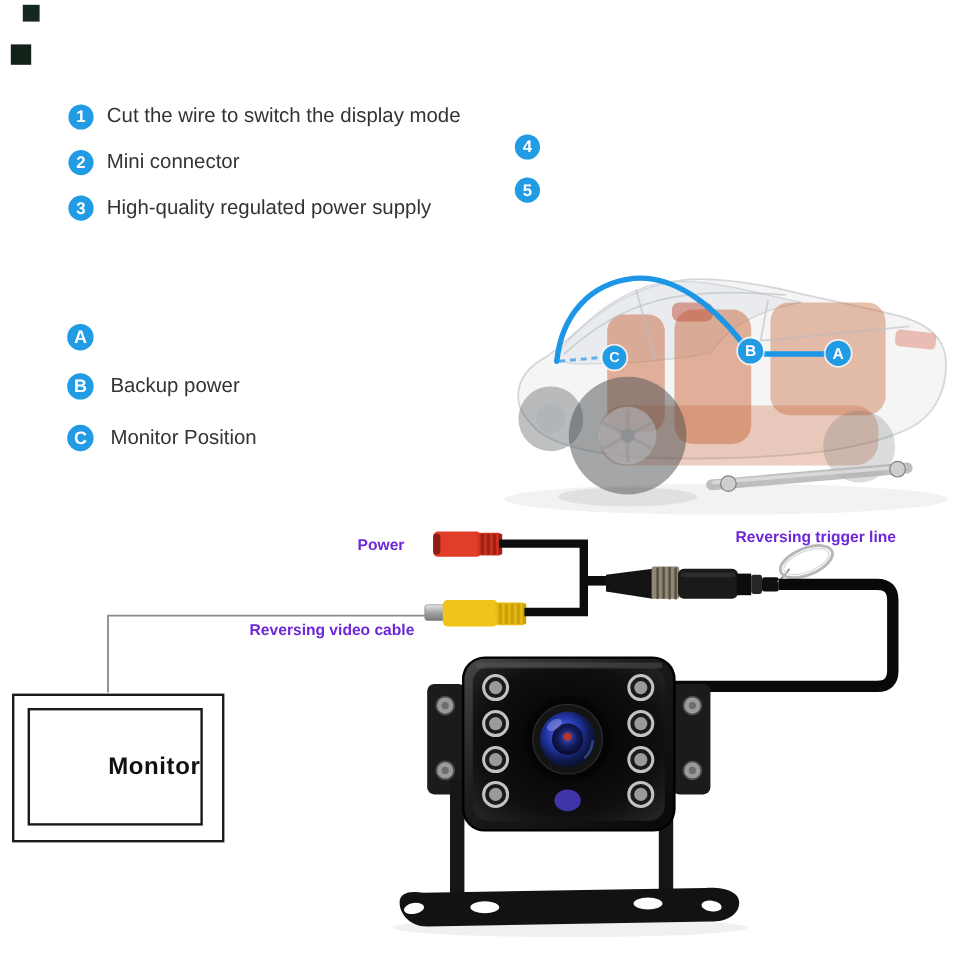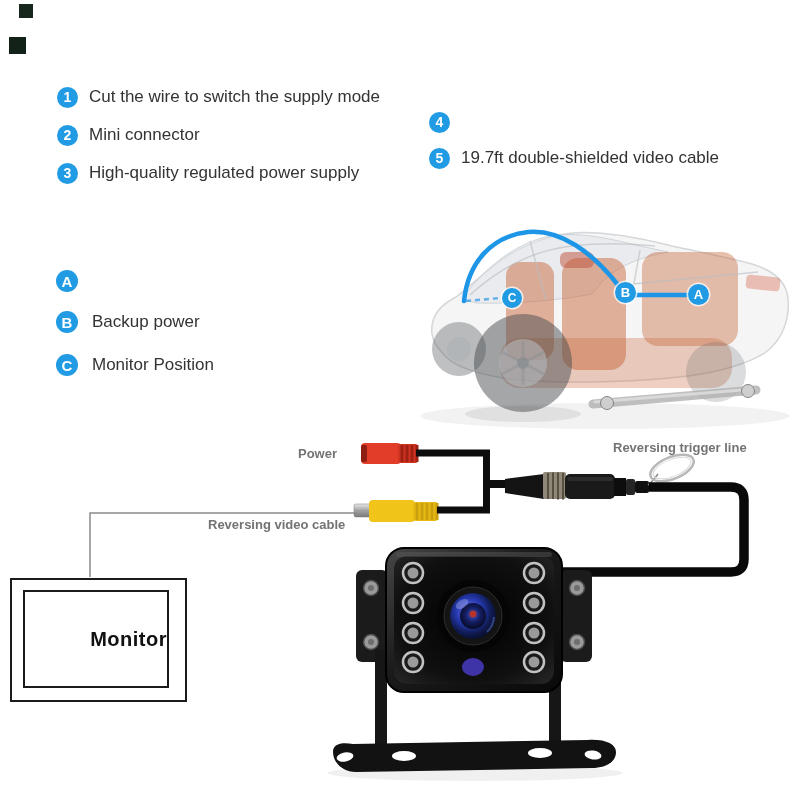--- a/index.html
+++ b/index.html
@@ -25,21 +25,21 @@
 
   
   .marker{position:absolute;border-radius:50%;background:#219be4;color:#fff;font-weight:bold;
           display:flex;align-items:center;justify-content:center;
           box-shadow:0 0 0 1.5px rgba(255,255,255,.75);}
   .mc{left:502px;top:288px;width:20px;height:20px;font-size:12px;}
   .mb{left:615px;top:282px;width:21px;height:21px;font-size:13px;}
   .ma{left:688px;top:284px;width:21px;height:21px;font-size:13px;}
 
   
-  .lbl{position:absolute;font-size:13px;font-weight:bold;color:#737373;white-space:nowrap;}
+  .lbl{position:absolute;font-size:13px;font-weight:bold;color:#6d28d9;white-space:nowrap;}
   .power-label{left:237px;top:446px;width:100px;text-align:right;}
   .trigger-label{left:613px;top:440px;}
   .video-label{left:208px;top:517px;}
 
   
   .monitor-outer{position:absolute;left:10px;top:578px;width:173px;height:120px;
                  border:2px solid #1b1b1b;background:#fff;}
   .monitor-inner{position:absolute;left:11px;top:10px;width:142px;height:94px;
                  border:2px solid #1b1b1b;display:flex;align-items:center;justify-content:flex-end;}
   .monitor-inner span{font-size:20px;font-weight:bold;color:#111;letter-spacing:.5px;}
@@ -253,37 +253,36 @@
 
       <ellipse cx="473" cy="667" rx="11" ry="9" fill="#4438b8" opacity="0.9"></ellipse>
     </g>
   </svg>
 
   <div class="sq sq1"></div>
   <div class="sq sq2"></div>
 
   <div class="feat f1">
     <span class="badge">1</span>
-    <span class="ftext">Cut the wire to switch the supply mode</span>
+    <span class="ftext">Cut the wire to switch the display mode</span>
   </div>
   <div class="feat f2">
     <span class="badge">2</span>
     <span class="ftext">Mini connector</span>
   </div>
   <div class="feat f3">
     <span class="badge">3</span>
     <span class="ftext">High-quality regulated power supply</span>
   </div>
 
   <div class="feat f4">
     <span class="badge">4</span>
   </div>
   <div class="feat f5">
     <span class="badge">5</span>
-    <span class="ftext">19.7ft double-shielded video cable</span>
   </div>
 
   <div class="feat pa">
     <span class="badge lg">A</span>
   </div>
   <div class="feat pb">
     <span class="badge lg">B</span>
     <span class="ftext">Backup power</span>
   </div>
   <div class="feat pc">

